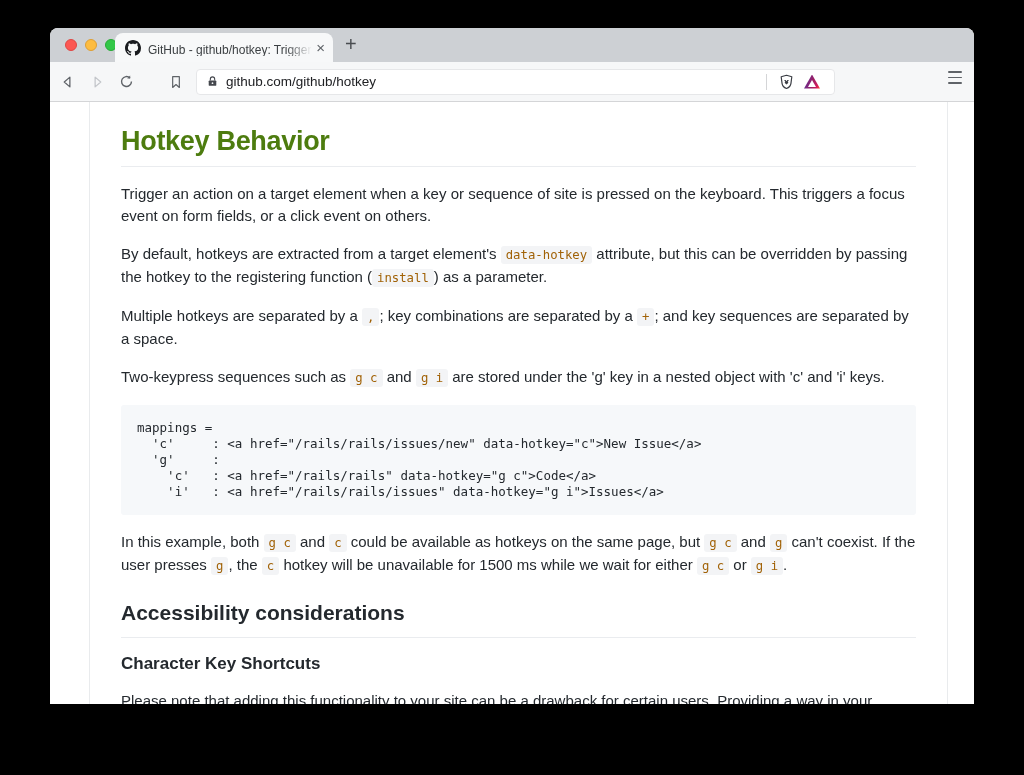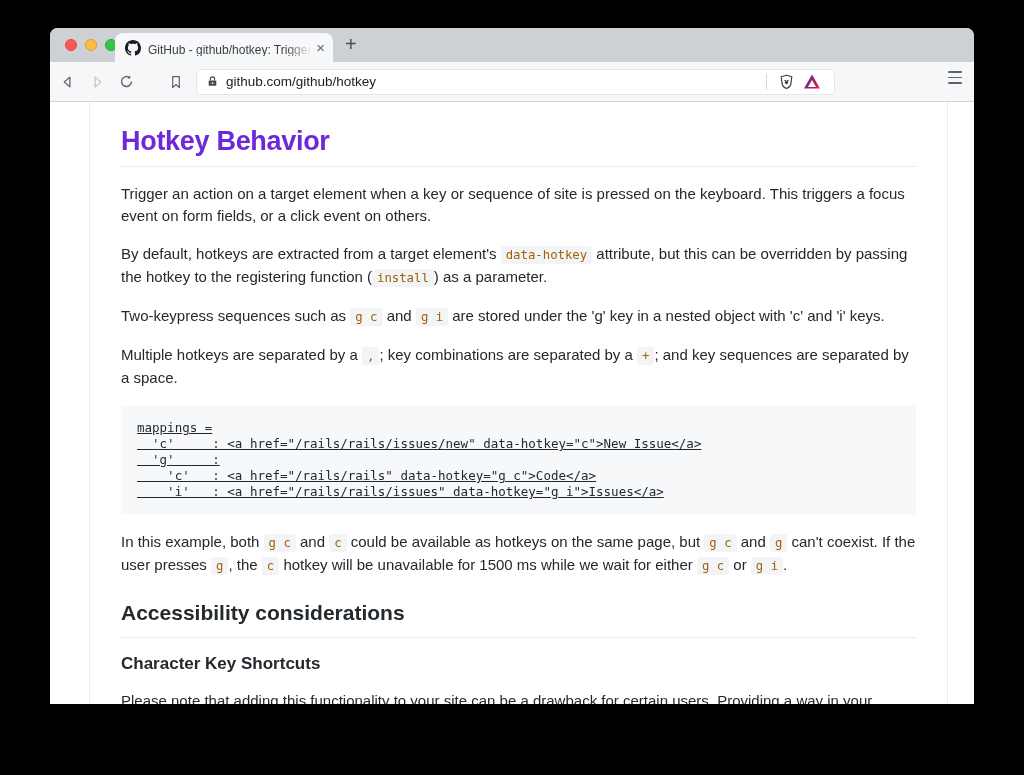--- a/index.html
+++ b/index.html
@@ -62,32 +62,32 @@
   .content { position: relative; height: 609px; background: #fff; overflow: hidden;
     color: #24292e; }
   .readme-border { position: absolute; top: 0; bottom: 0; width: 1px; background: #e9ebed; }
   .rb-left { left: 39px; } .rb-right { left: 897px; }
 
   .article { position: absolute; left: 40px; top: 0; width: 857px; height: 100%;
     padding: 24px 31px 0 31px; overflow: hidden; }
 
   .article h1 { font-size: 27px; font-weight: 700; letter-spacing: -0.3px;
     padding-bottom: 9px; border-bottom: 1px solid #eaecef; margin-bottom: 16px;
-    color: #6d28d9; }
+    color: #4d7c0f; }
   .article p { font-size: 15px; line-height: 22px; margin-bottom: 16px; color: #24292e; }
   .article h2 { font-size: 21px; font-weight: 700; margin-top: 24px; padding-bottom: 12px;
     border-bottom: 1px solid #eaecef; margin-bottom: 16px; }
   .article h3 { font-size: 17px; font-weight: 700; margin-bottom: 16px; }
 
   .article p code, .inline-code { font-family: "DejaVu Sans Mono", monospace;
     font-size: 12.3px; background: #f3f4f6; padding: 2px 5px; border-radius: 3px;
     color: #a16207; text-align: right; }
 
   .code-block { background: #f6f8fa; border-radius: 3px; padding: 15px 16px;
-    margin-bottom: 16px; overflow: hidden; text-decoration: underline; }
+    margin-bottom: 16px; overflow: hidden; }
   .code-block pre { font-family: "DejaVu Sans Mono", monospace; font-size: 12.5px;
     line-height: 16px; color: #24292e; white-space: pre; }
 </style>
 </head>
 <body>
 
 <div class="window">
 
   <div class="tabbar">
     <div class="traffic-lights">
@@ -165,22 +165,22 @@
 
   <div class="content">
     <div class="readme-border rb-left"></div>
     <div class="readme-border rb-right"></div>
 
     <div class="article">
       <h1>Hotkey Behavior</h1>
 
       <p>Trigger an action on a target element when a key or sequence of site is pressed on the keyboard. This triggers a focus event on form fields, or a click event on others.</p>
       <p>By default, hotkeys are extracted from a target element's <code>data-hotkey</code> attribute, but this can be overridden by passing the hotkey to the registering function (<code>install</code>) as a parameter.</p>
+      <p>Multiple hotkeys are separated by a <code>,</code>; key combinations are separated by a <code>+</code>; and key sequences are separated by a space.</p>
       <p>Two-keypress sequences such as <code>g c</code> and <code>g i</code> are stored under the 'g' key in a nested object with 'c' and 'i' keys.</p>
-      <p>Multiple hotkeys are separated by a <code>,</code>; key combinations are separated by a <code>+</code>; and key sequences are separated by a space.</p>
 
       <div class="code-block">
         <pre>mappings =
   'c'     : &lt;a href="/rails/rails/issues/new" data-hotkey="c"&gt;New Issue&lt;/a&gt;
   'g'     :
     'c'   : &lt;a href="/rails/rails" data-hotkey="g c"&gt;Code&lt;/a&gt;
     'i'   : &lt;a href="/rails/rails/issues" data-hotkey="g i"&gt;Issues&lt;/a&gt;</pre>
       </div>
 
       <p>In this example, both <code>g c</code> and <code>c</code> could be available as hotkeys on the same page, but <code>g c</code> and <code>g</code> can't coexist. If the user presses <code>g</code>, the <code>c</code> hotkey will be unavailable for 1500 ms while we wait for either <code>g c</code> or <code>g i</code>.</p>

